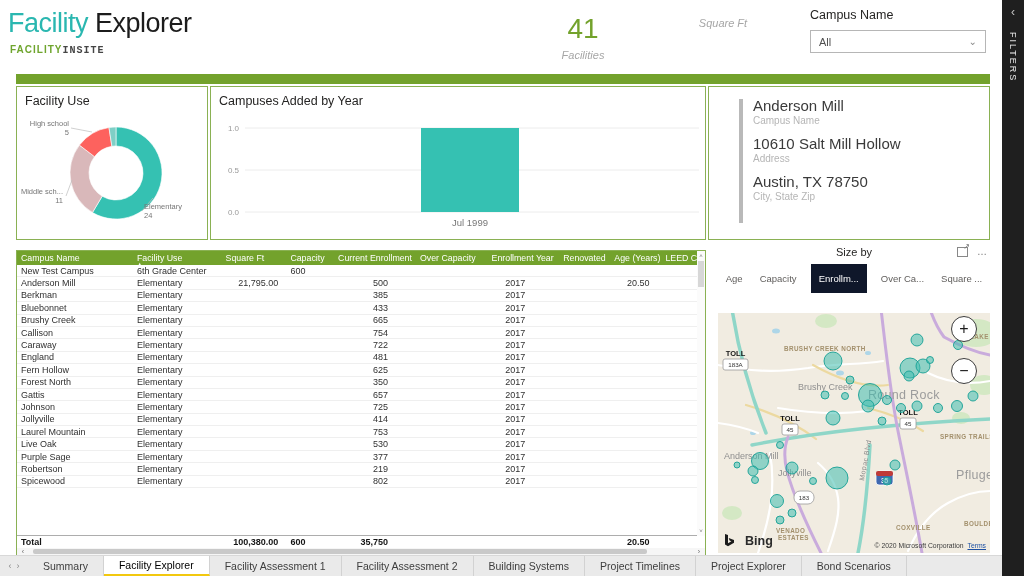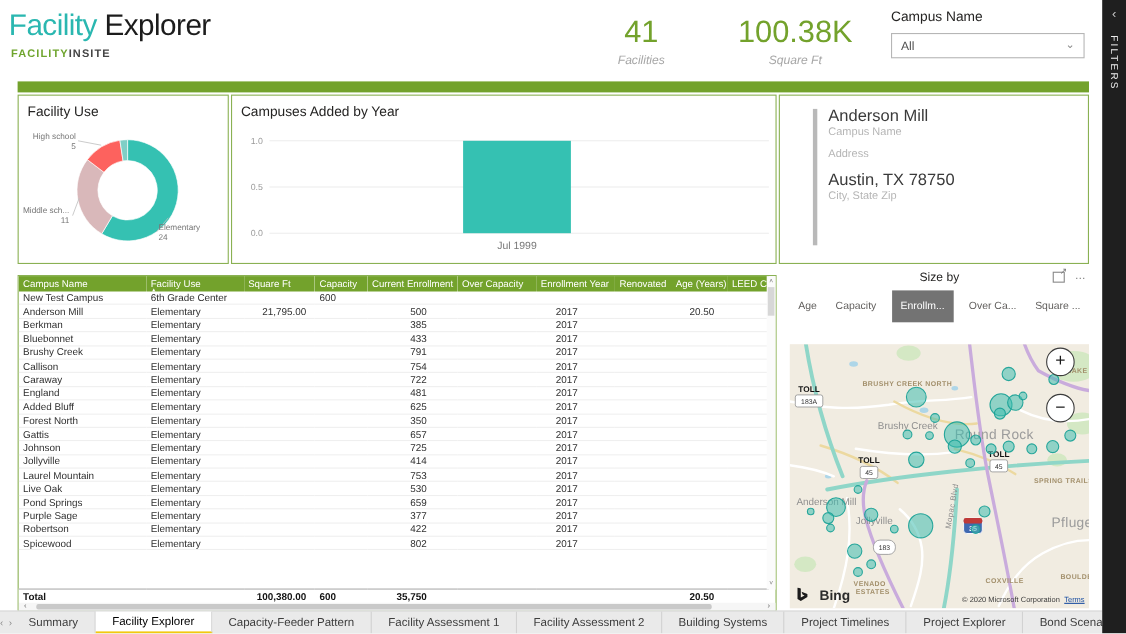--- a/index.html
+++ b/index.html
@@ -9,21 +9,21 @@
   
   .rail{position:absolute;right:0;top:0;width:22px;height:576px;background:#1f1f1f;
         display:flex;flex-direction:column;align-items:center;padding-top:6px;box-sizing:border-box;}
   .rail .chev{font-size:12px;color:#c4c4c4;line-height:12px;}
   .rail .flabel{writing-mode:vertical-rl;font-size:9px;letter-spacing:2px;color:#ededed;margin-top:14px;}
 
   
   .title{position:absolute;left:8px;top:8px;font-size:27px;font-weight:400;color:#1c1c1c;letter-spacing:-0.5px;}
   .title .accent{color:#2ab7b0;}
   .logo{position:absolute;left:10px;top:44px;font-size:10px;font-weight:700;letter-spacing:1px;}
-  .logo .p1{color:#6fa52e;}.logo .p2{color:#454545;}
+  .logo .p1{color:#6fa52e;}.logo .p2{color:#454545;font-family:Liberation Mono, monospace;}
   .kpi{position:absolute;text-align:center;}
   .kpi .v{font-size:28px;color:#73a22c;}
   .kpi .l{font-size:11px;color:#a6a6a6;margin-top:4px;font-style:italic;}
   #kpi1{left:538px;top:13px;width:90px;}
   #kpi2{left:662px;top:13px;width:122px;}
   .slicer{position:absolute;left:810px;top:8px;width:176px;}
   .slicer .sl{font-size:12.5px;color:#252423;margin-bottom:8px;}
   .slicer .box{height:21px;border:1px solid #b6b6b6;background:#fff;display:flex;align-items:center;
                justify-content:space-between;padding:0 8px;font-size:11px;color:#4f4f4f;cursor:pointer;}
   .slicer .box .dd{color:#8a8a8a;font-size:10px;}
@@ -69,21 +69,21 @@
 
   
   .sizeby{position:absolute;left:718px;top:242px;width:272px;height:66px;}
   .sb-title{text-align:center;font-size:11px;color:#252423;margin-top:4px;}
   .sb-icons{position:absolute;right:2px;top:4px;display:flex;gap:9px;align-items:center;color:#777;}
   .pop{position:relative;width:9px;height:8px;border:1px solid #888;display:inline-block;}
   .pop span{position:absolute;right:-3px;top:-6px;font-size:8px;color:#777;background:transparent;}
   .more{font-size:10px;letter-spacing:1px;color:#777;}
   .sb-opts{position:absolute;left:0;right:0;top:22px;display:flex;justify-content:center;gap:11px;align-items:center;}
   .sb-btn{font-size:9.5px;color:#605e5c;padding:5px 3px;white-space:nowrap;cursor:pointer;}
-  .sb-btn.sel{background:#737373;color:#fff;padding:9px 8px;}
+  .sb-btn.sel{background:#0f172a;color:#fff;padding:9px 8px;}
 
   
   .map{position:absolute;left:718px;top:313px;width:272px;height:240px;background:#f1ece1;overflow:hidden;}
   .zbtn{position:absolute;width:26px;height:26px;border-radius:50%;background:#fff;border:1.5px solid #3c3c3c;
         font-size:16px;line-height:23px;text-align:center;color:#1a1a1a;box-sizing:border-box;cursor:pointer;}
   #zin{right:13px;top:3px;}  #zout{right:13px;top:45px;}
   .bing{position:absolute;left:6px;bottom:5px;display:flex;align-items:center;gap:10px;
         font-weight:700;font-size:12.5px;color:#2b2b2b;}
   .attrib{position:absolute;right:4px;bottom:4px;font-size:6.8px;color:#3c3c3c;}
   .attrib .terms{color:#1d50a2;text-decoration:underline;margin-left:4px;cursor:pointer;}
@@ -101,21 +101,20 @@
 <div id="app">
 
   <div class="title"><span class="accent">Facility</span><span> Explorer</span></div>
   <div class="logo"><span class="p1">FACILITY</span><span class="p2">INSITE</span></div>
 
   <div class="kpi" id="kpi1">
     <div class="v">41</div>
     <div class="l">Facilities</div>
   </div>
   <div class="kpi" id="kpi2">
-    <div class="v">100.38K</div>
     <div class="l">Square Ft</div>
   </div>
 
   <div class="slicer">
     <div class="sl">Campus Name</div>
     <div class="box">
       <span>All</span>
       <span class="dd">⌄</span>
     </div>
   </div>
@@ -153,20 +152,21 @@
   </div>
 
   <div class="panel" id="p-card">
     <div class="vbar"></div>
     <div class="card-entries">
       <div class="ce">
         <div class="v">Anderson Mill</div>
         <div class="l">Campus Name</div>
       </div>
       <div class="ce">
+        <div class="v">10610 Salt Mill Hollow</div>
         <div class="l">Address</div>
       </div>
       <div class="ce">
         <div class="v">Austin, TX 78750</div>
         <div class="l">City, State Zip</div>
       </div>
     </div>
   </div>
 
   <div class="tablewrap">
@@ -259,21 +259,21 @@
               <td class="n c6">2017</td>
               <td></td>
               <td class="n c8"></td>
               <td></td>
             </tr>
             <tr>
               <td>Brushy Creek</td>
               <td>Elementary</td>
               <td class="n c2"></td>
               <td class="n c3"></td>
-              <td class="n c4">791</td>
+              <td class="n c4">665</td>
               <td></td>
               <td class="n c6">2017</td>
               <td></td>
               <td class="n c8"></td>
               <td></td>
             </tr>
             <tr>
               <td>Callison</td>
               <td>Elementary</td>
               <td class="n c2"></td>
@@ -303,21 +303,21 @@
               <td class="n c2"></td>
               <td class="n c3"></td>
               <td class="n c4">481</td>
               <td></td>
               <td class="n c6">2017</td>
               <td></td>
               <td class="n c8"></td>
               <td></td>
             </tr>
             <tr>
-              <td>Added Bluff</td>
+              <td>Fern Hollow</td>
               <td>Elementary</td>
               <td class="n c2"></td>
               <td class="n c3"></td>
               <td class="n c4">625</td>
               <td></td>
               <td class="n c6">2017</td>
               <td></td>
               <td class="n c8"></td>
               <td></td>
             </tr>
@@ -387,49 +387,37 @@
               <td class="n c2"></td>
               <td class="n c3"></td>
               <td class="n c4">530</td>
               <td></td>
               <td class="n c6">2017</td>
               <td></td>
               <td class="n c8"></td>
               <td></td>
             </tr>
             <tr>
-              <td>Pond Springs</td>
-              <td>Elementary</td>
-              <td class="n c2"></td>
-              <td class="n c3"></td>
-              <td class="n c4">659</td>
-              <td></td>
-              <td class="n c6">2017</td>
-              <td></td>
-              <td class="n c8"></td>
-              <td></td>
-            </tr>
-            <tr>
               <td>Purple Sage</td>
               <td>Elementary</td>
               <td class="n c2"></td>
               <td class="n c3"></td>
               <td class="n c4">377</td>
               <td></td>
               <td class="n c6">2017</td>
               <td></td>
               <td class="n c8"></td>
               <td></td>
             </tr>
             <tr>
               <td>Robertson</td>
               <td>Elementary</td>
               <td class="n c2"></td>
               <td class="n c3"></td>
-              <td class="n c4">422</td>
+              <td class="n c4">219</td>
               <td></td>
               <td class="n c6">2017</td>
               <td></td>
               <td class="n c8"></td>
               <td></td>
             </tr>
             <tr>
               <td>Spicewood</td>
               <td>Elementary</td>
               <td class="n c2"></td>
@@ -615,21 +603,20 @@
     </div>
   </div>
 
   <div class="tabs">
     <div class="tnav">
       <span>‹</span>
       <span>›</span>
     </div>
   <div class="tab">Summary</div>
       <div class="tab active">Facility Explorer</div>
-      <div class="tab">Capacity-Feeder Pattern</div>
       <div class="tab">Facility Assessment 1</div>
       <div class="tab">Facility Assessment 2</div>
       <div class="tab">Building Systems</div>
       <div class="tab">Project Timelines</div>
       <div class="tab">Project Explorer</div>
       <div class="tab">Bond Scenarios</div>
     </div>
 
   <div class="rail">
     <div class="chev">‹</div>

